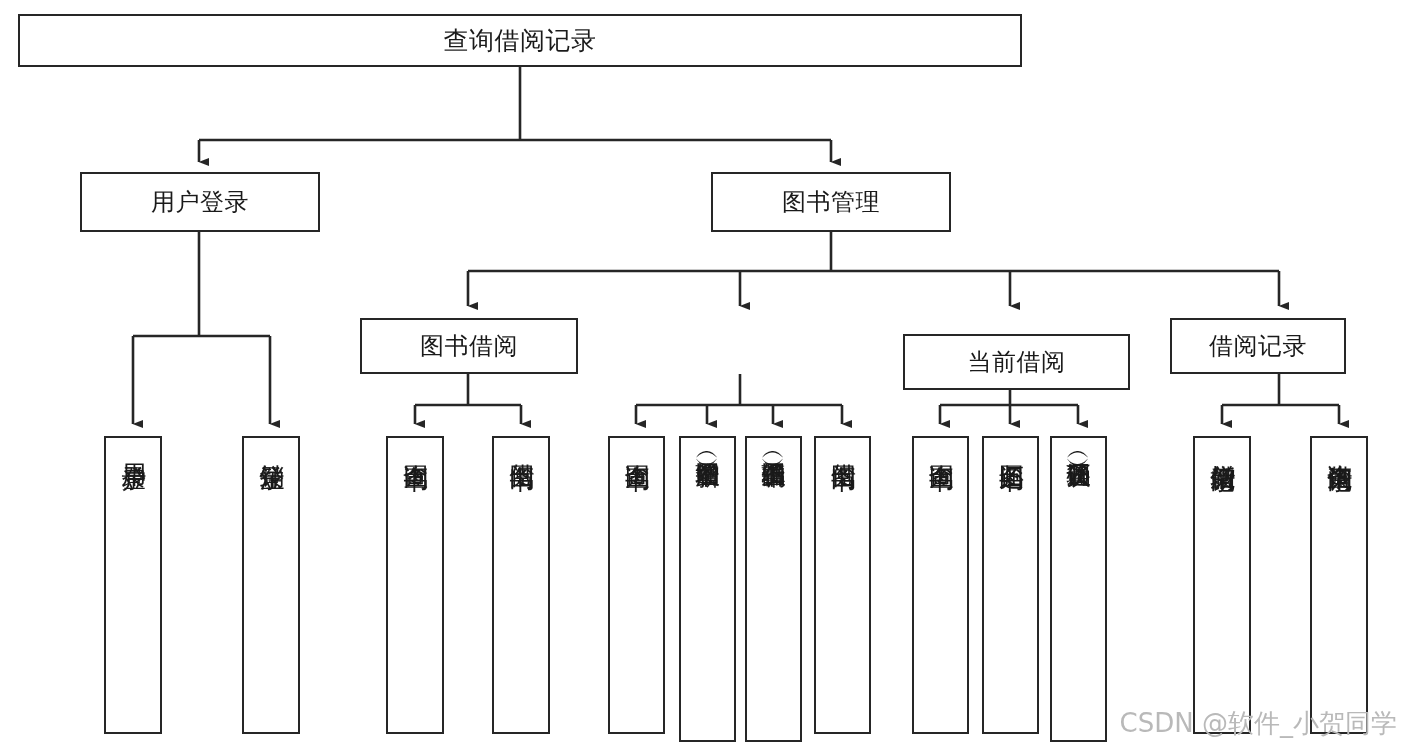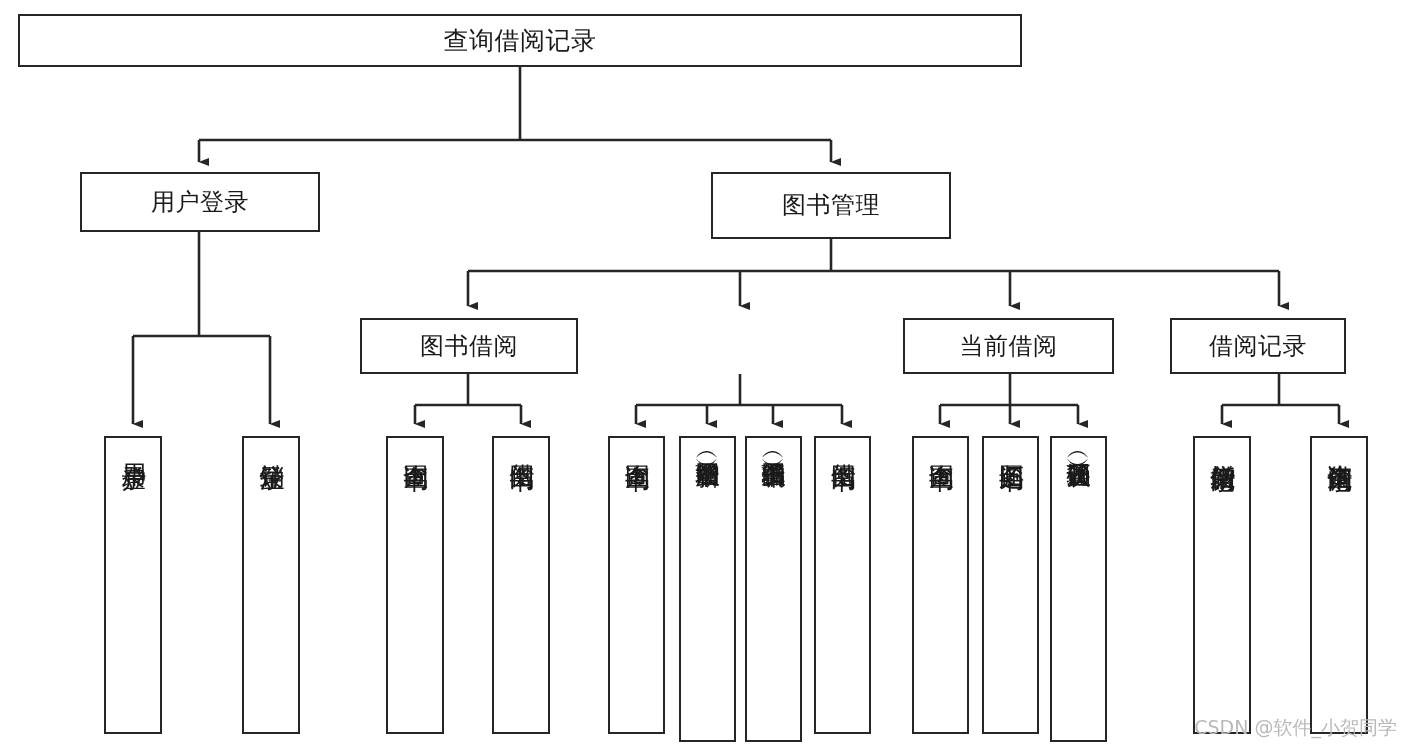--- a/index.html
+++ b/index.html
@@ -65,21 +65,21 @@
   }
   .node-v.tight .node-label {
     font-size: 24px;
     line-height: 1.0;
     letter-spacing: 0px;
   }
   #watermark {
     position: absolute;
     right: 8px;
     bottom: 6px;
-    font-size: 19px;
+    font-size: 26px;
     color: #b9b9b9;
     white-space: nowrap;
     z-index: 5;
     font-family: "DejaVu Sans", "Liberation Sans", sans-serif;
   }
 </style>
 </head>
 <body>
 
 <div id="diagram-root">
@@ -134,28 +134,28 @@
     </g>
   </svg>
 
   <div class="node node-h node-root" style="left:18px; top:14px; width:1004px; height:53px;">
     <span class="node-label">查询借阅记录</span>
   </div>
 
   <div class="node node-h" style="left:80px; top:172px; width:240px; height:60px;">
     <span class="node-label">用户登录</span>
   </div>
-  <div class="node node-h" style="left:711px; top:172px; width:240px; height:67px;">
+  <div class="node node-h" style="left:711px; top:172px; width:240px; height:60px;">
     <span class="node-label">图书管理</span>
   </div>
 
   <div class="node node-h" style="left:360px; top:318px; width:218px; height:56px;">
     <span class="node-label">图书借阅</span>
   </div>
-  <div class="node node-h" style="left:903px; top:318px; width:211px; height:56px;">
+  <div class="node node-h" style="left:903px; top:334px; width:227px; height:56px;">
     <span class="node-label">当前借阅</span>
   </div>
   <div class="node node-h" style="left:1170px; top:318px; width:176px; height:56px;">
     <span class="node-label">借阅记录</span>
   </div>
 
   <div class="node node-v" style="left:104px; top:436px; width:58px; height:298px;">
     <span class="node-label">用户登录</span>
   </div>
   <div class="node node-v" style="left:242px; top:436px; width:58px; height:298px;">

